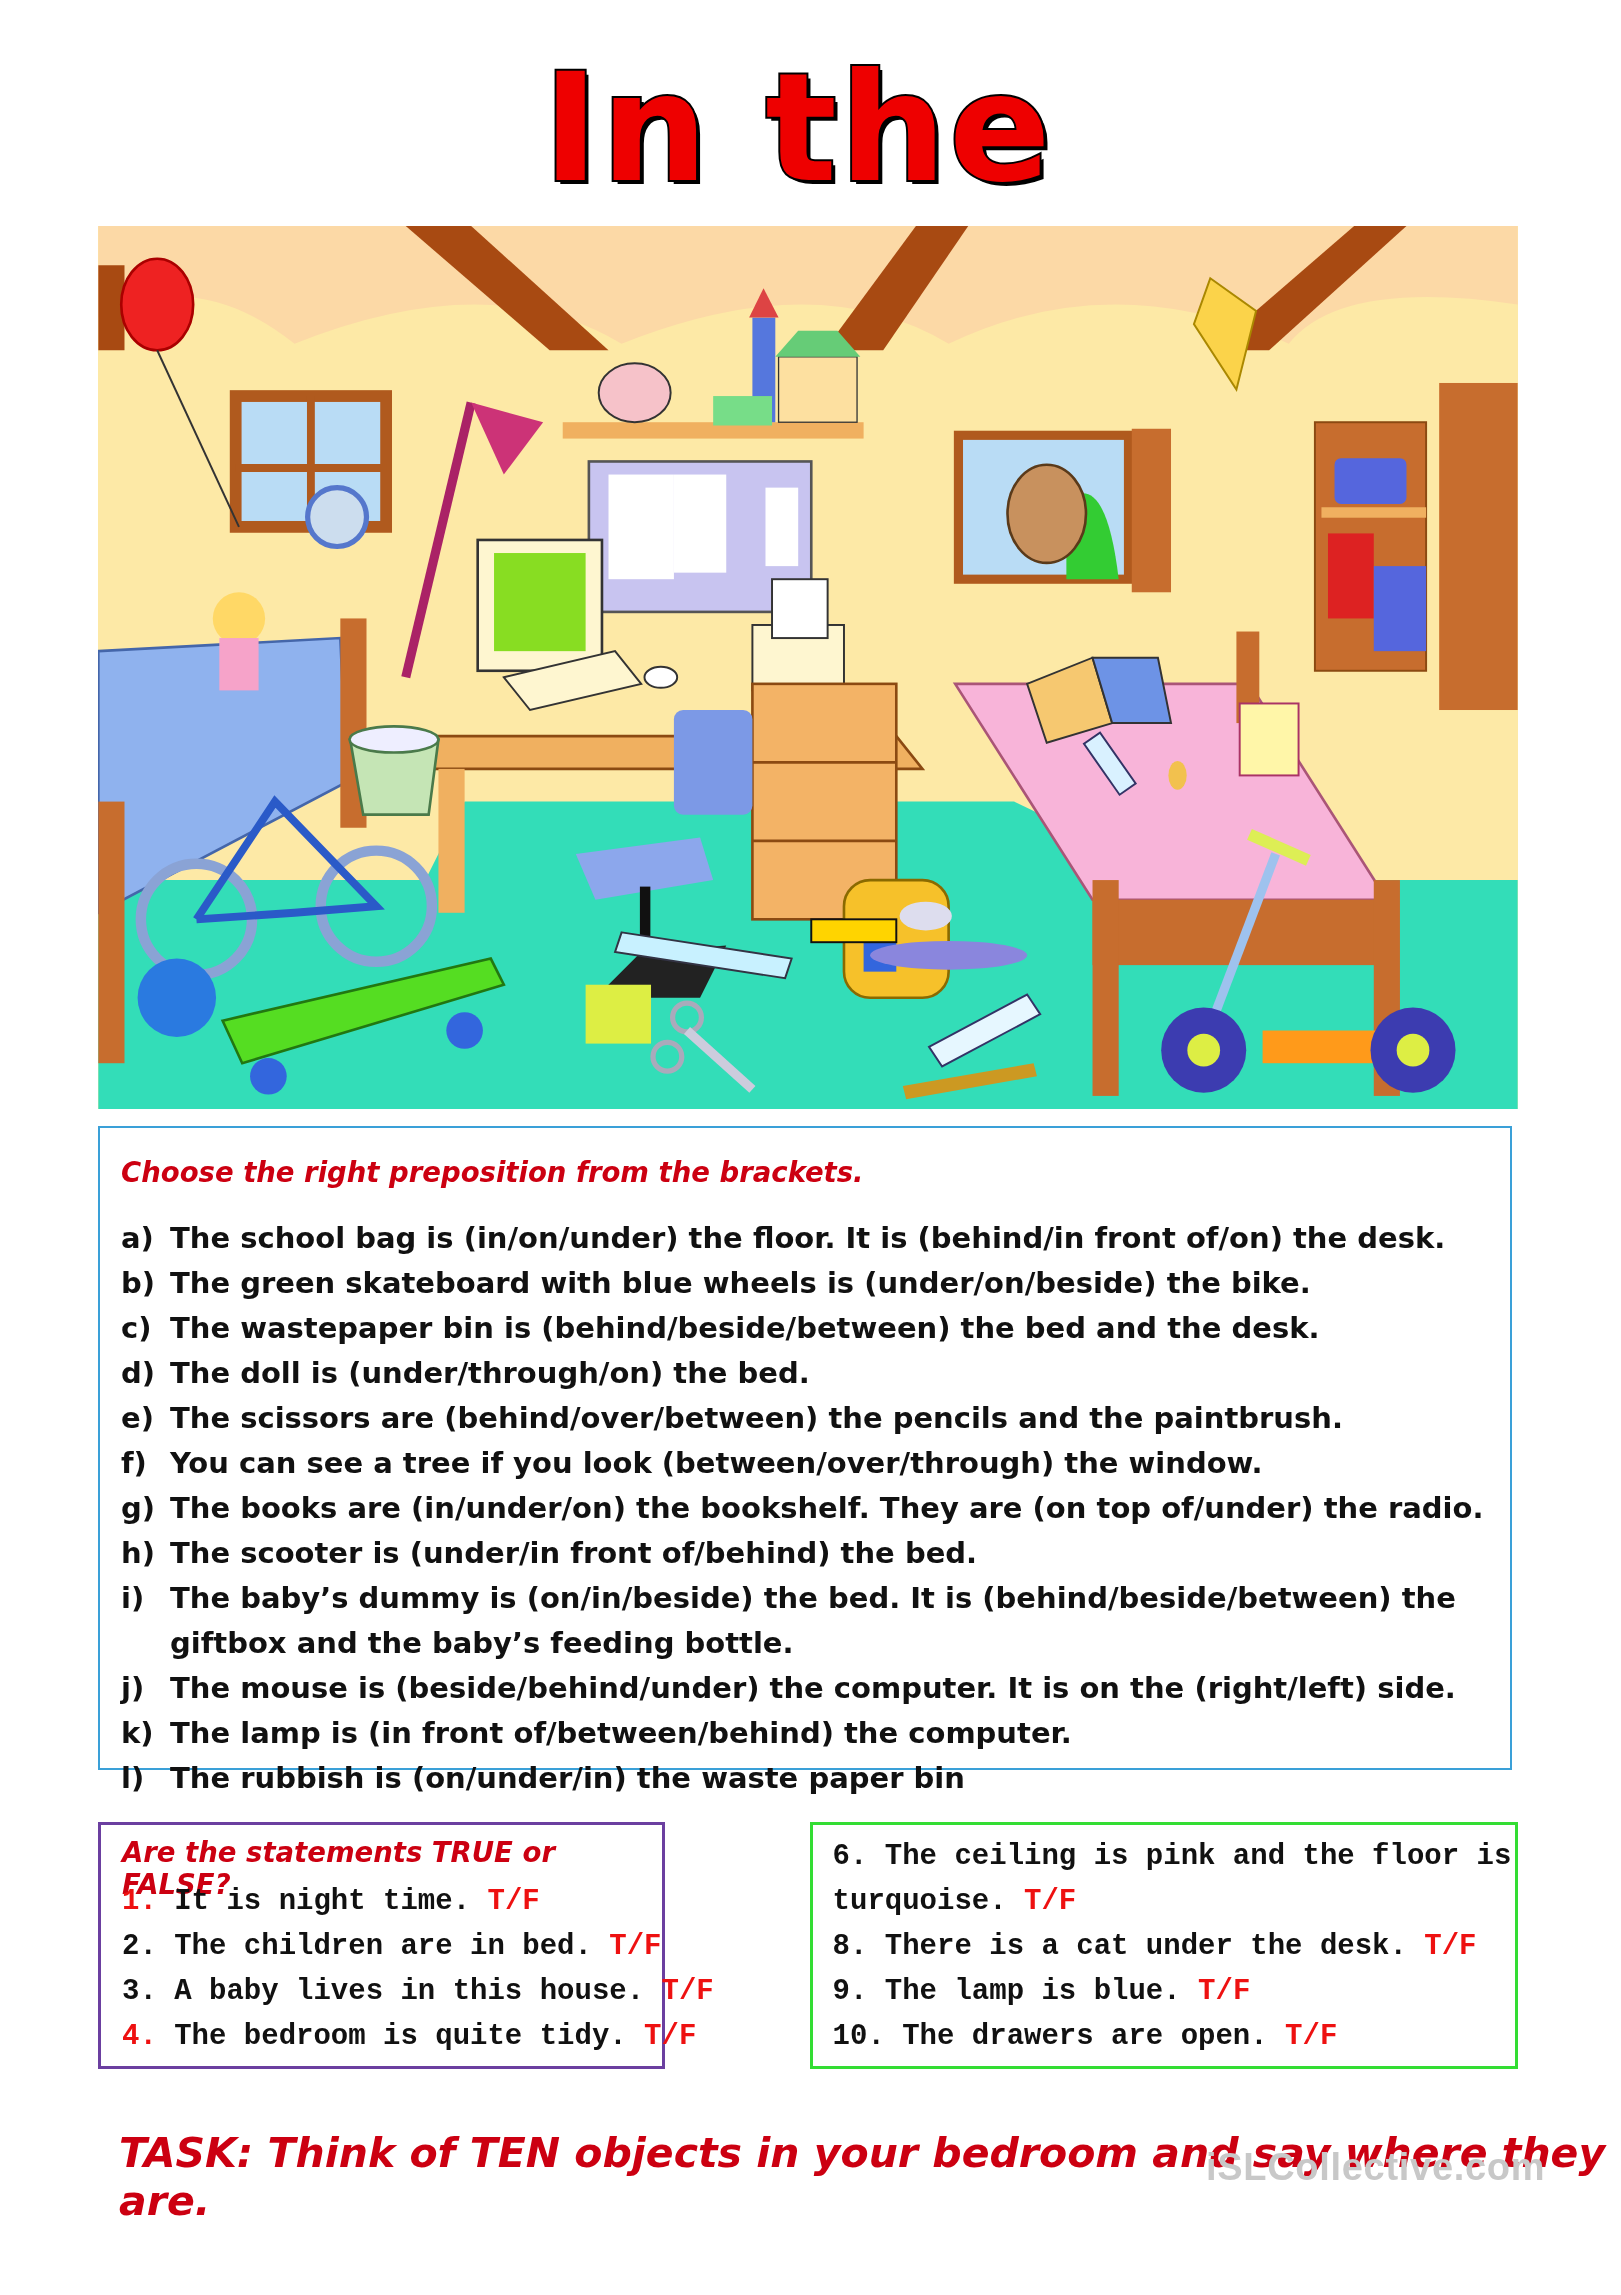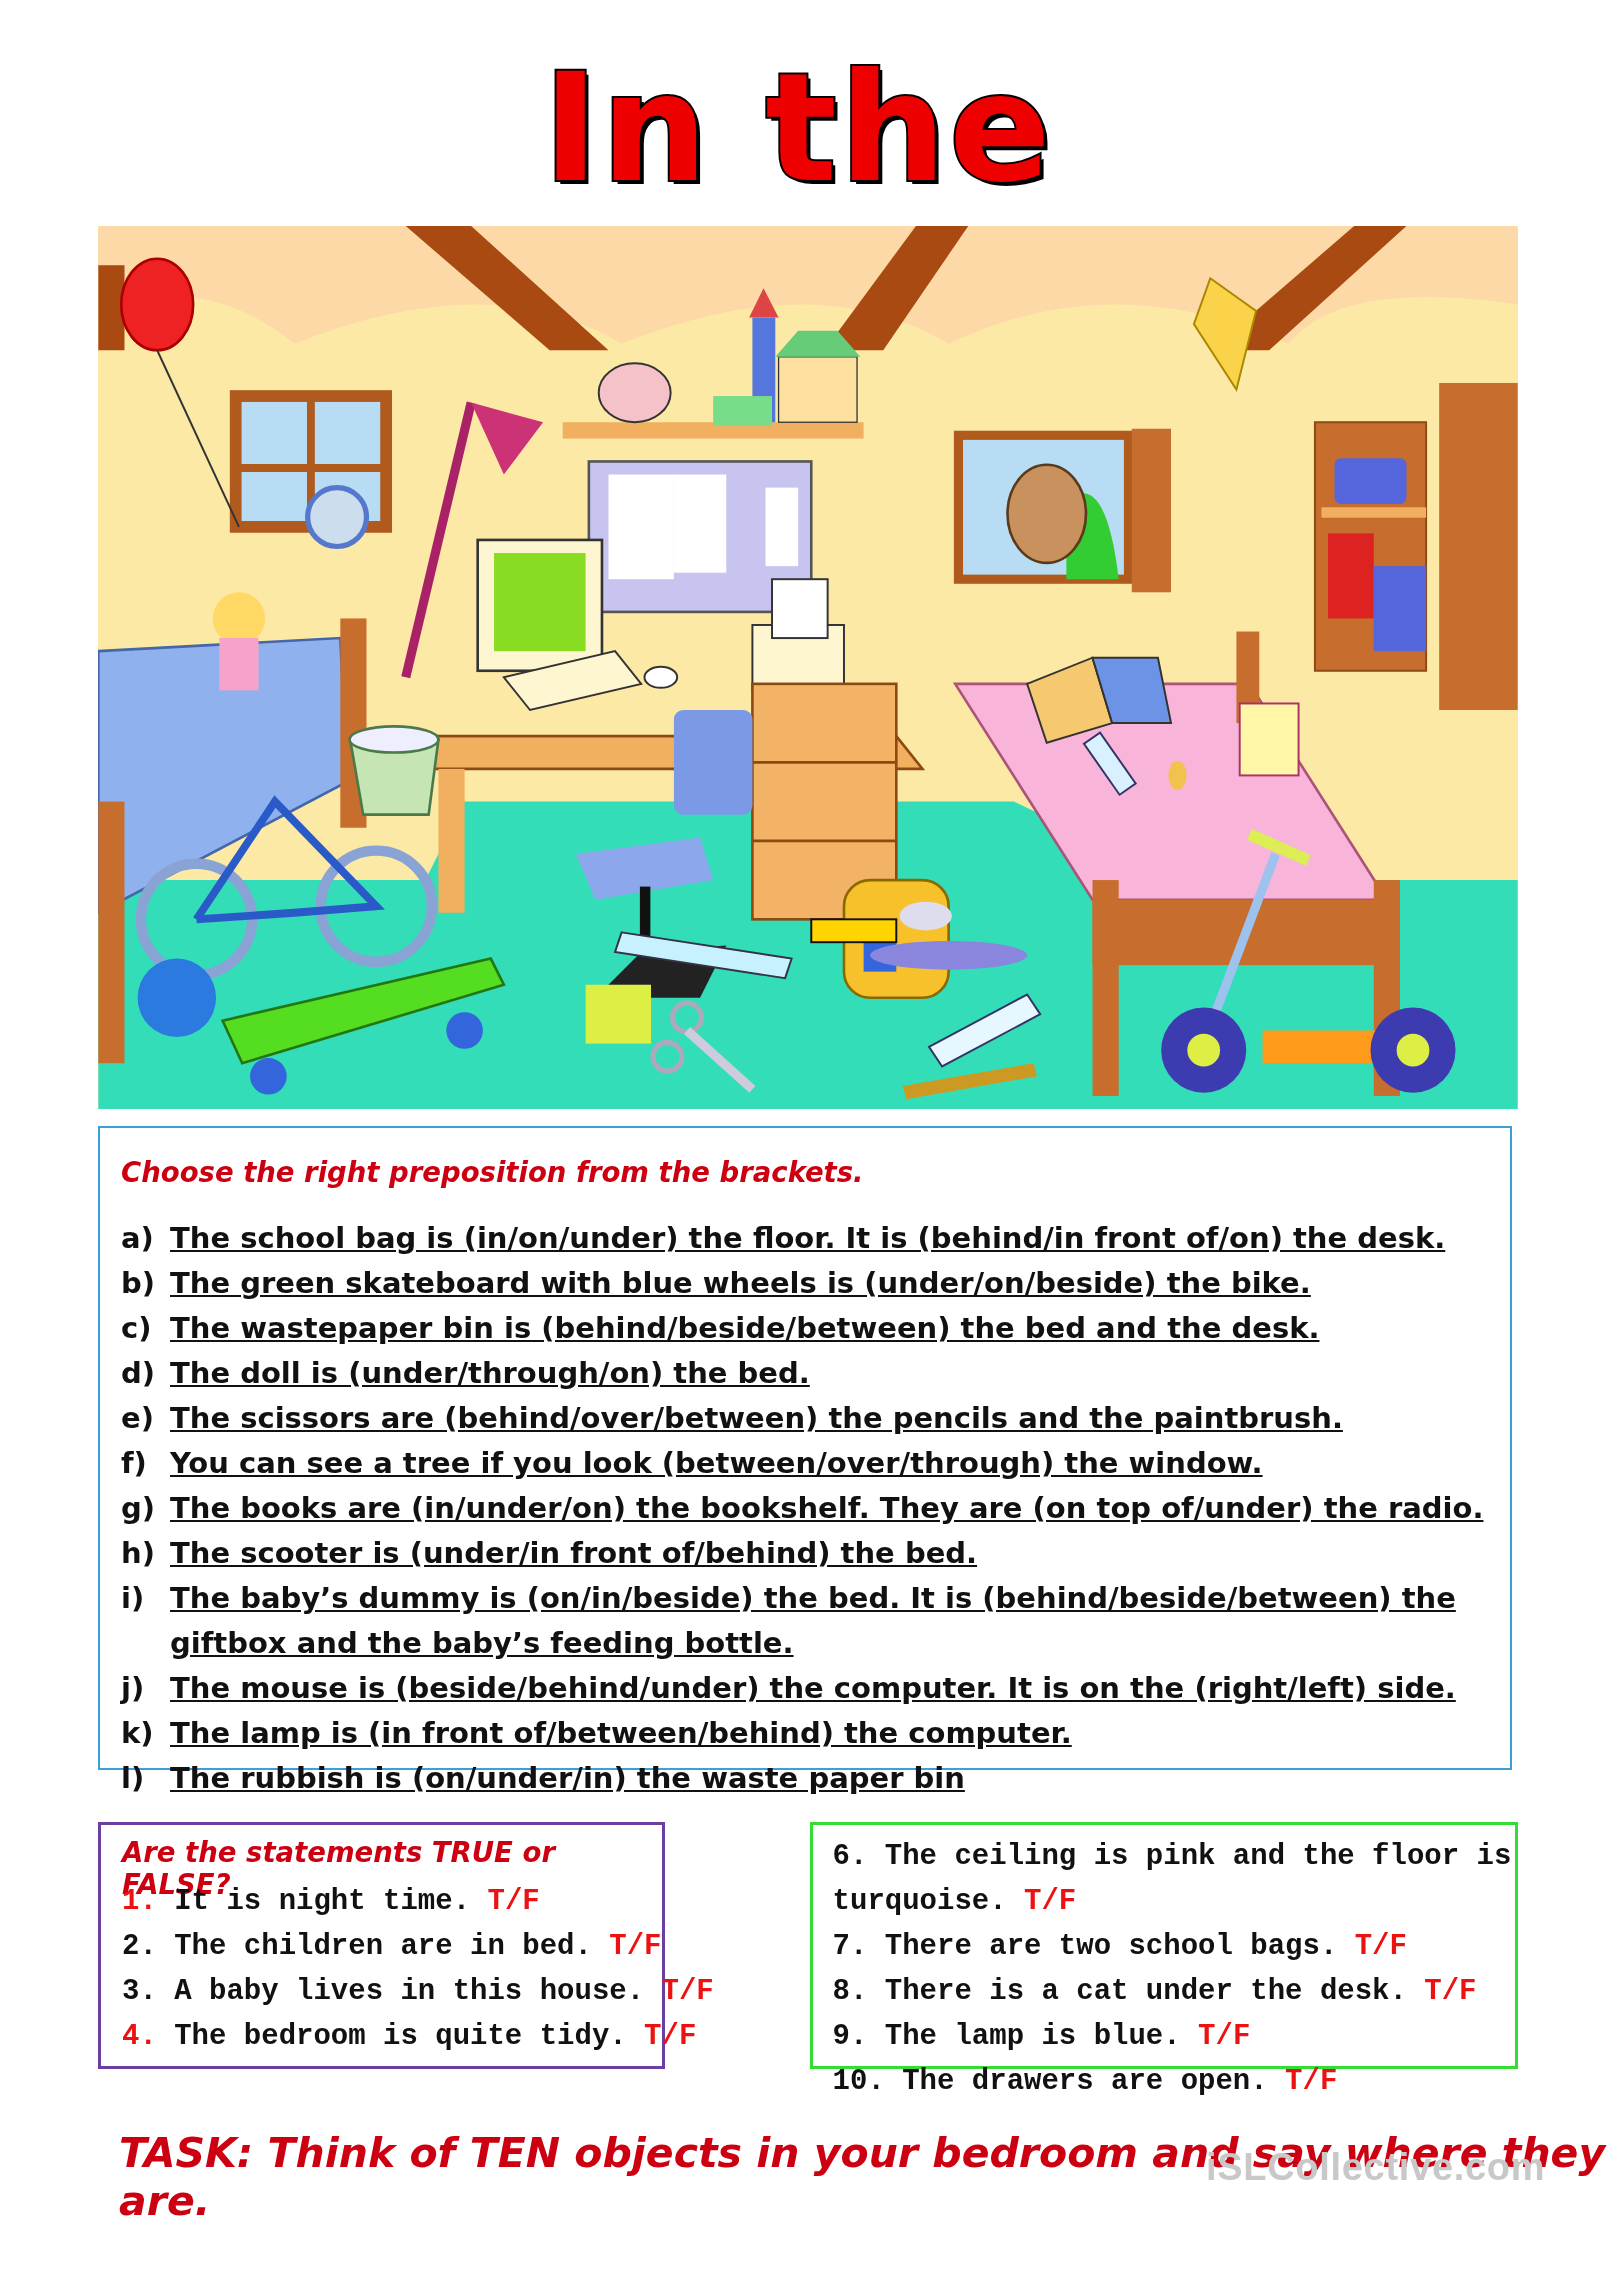--- a/index.html
+++ b/index.html
@@ -20,21 +20,21 @@
   
   .prep-box { position: absolute; left: 98px; top: 1126px; width: 1414px; height: 644px;
               border: 2.6px solid #3aa0d8; background: #fff; box-sizing: border-box; padding-left: 27px; }
   .instr { position: absolute; font-family: "DejaVu Sans", sans-serif; font-style: italic;
            font-weight: bold; color: #cc0011; font-size: 27.5px; }
   .prep-list { position: absolute; left: 21px; top: 88px; width: 1380px; margin: 0; padding: 0;
                list-style: none; }
   .prep-list li { font-family: "DejaVu Sans", sans-serif; font-weight: bold; font-size: 29px;
                   color: #111; line-height: 45px; display: flex; }
   .prep-list .lbl { width: 49px; flex: none; }
-  .prep-list .txt { flex: 1; text-decoration: underline; }
+  .prep-list .txt { flex: 1; }
 
   
   .tf-left { position: absolute; left: 98px; top: 1822px; width: 567px; height: 247px;
              border: 3.3px solid #6b3fa0; box-sizing: border-box; background: #fff; }
   .tf-right { position: absolute; left: 810px; top: 1822px; width: 708px; height: 247px;
               border: 3.3px solid #33dd33; box-sizing: border-box; background: #fff; }
   .tf-list { position: absolute; margin: 0; padding: 0; list-style: none; }
   .tf-list li { font-family: Liberation Mono, monospace; font-weight: bold; font-size: 29px;
                 color: #111; line-height: 45px; white-space: nowrap; }
   .tf-list .num-red { color: #ee1111; }
@@ -274,21 +274,20 @@
     <li><span>2.</span> <span>The children are in bed.</span> <span class="tf">T/F</span></li>
     <li><span>3.</span> <span>A baby lives in this house.</span> <span class="tf">T/F</span></li>
     <li><span class="num-red">4.</span> <span>The bedroom is quite tidy.</span> <span class="tf">T/F</span></li>
   </ul>
 </div>
 
 <div class="tf-right">
   <ul class="tf-list" style="left:19.6px; top:9.2px;">
     <li><span>6.</span> <span>The ceiling is pink and the floor is</span></li>
     <li><span>turquoise.</span> <span class="tf">T/F</span></li>
-    <li><span>7.</span> <span>There are two school bags.</span> <span class="tf">T/F</span></li>
     <li><span>8.</span> <span>There is a cat under the desk.</span> <span class="tf">T/F</span></li>
     <li><span>9.</span> <span>The lamp is blue.</span> <span class="tf">T/F</span></li>
     <li><span>10.</span> <span>The drawers are open.</span> <span class="tf">T/F</span></li>
   </ul>
 </div>
 
 <div class="task">TASK: Think of TEN objects in your bedroom and say where they are.</div>
 <div class="watermark">iSLCollective.com</div>
 
 

